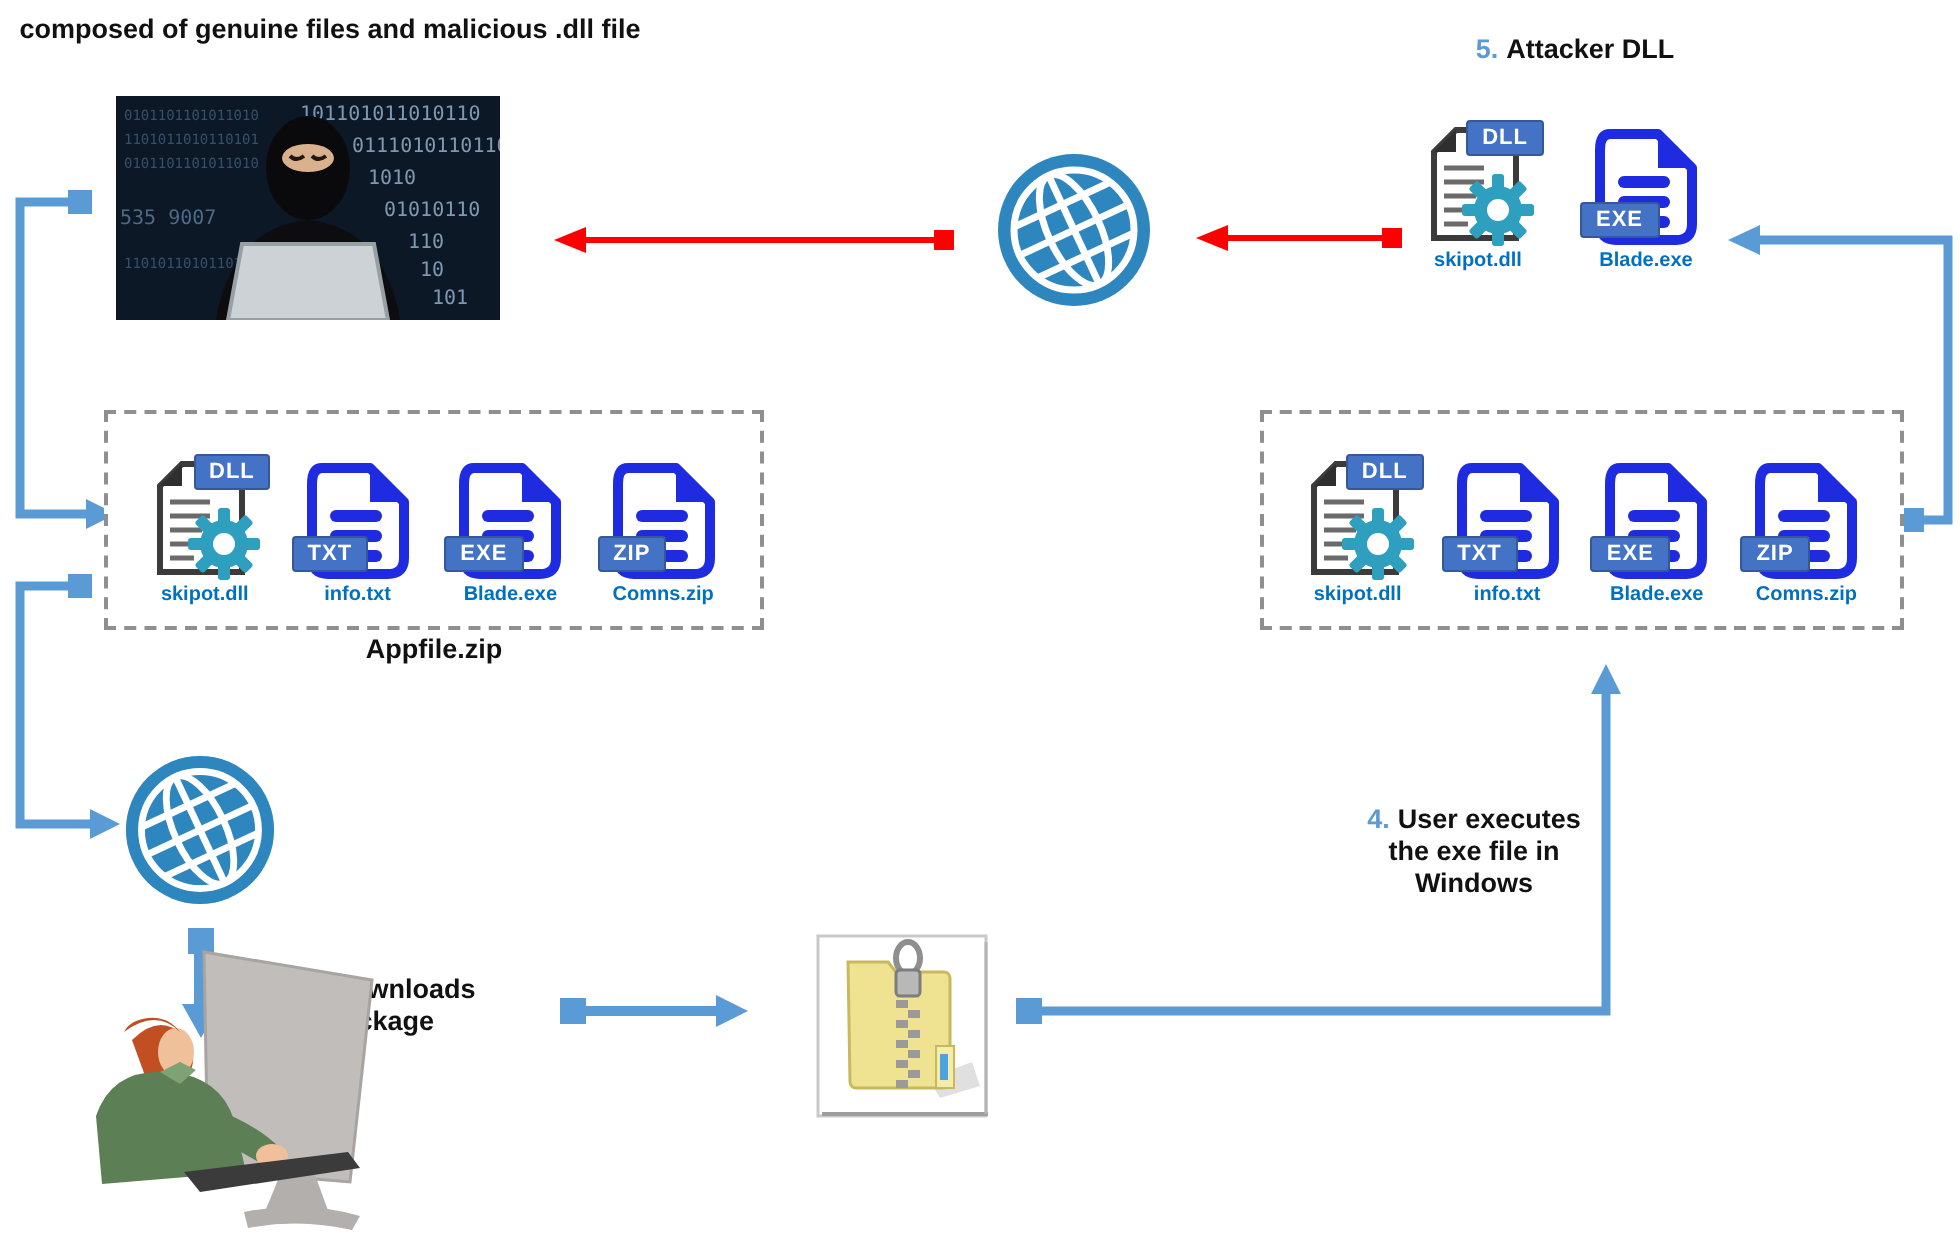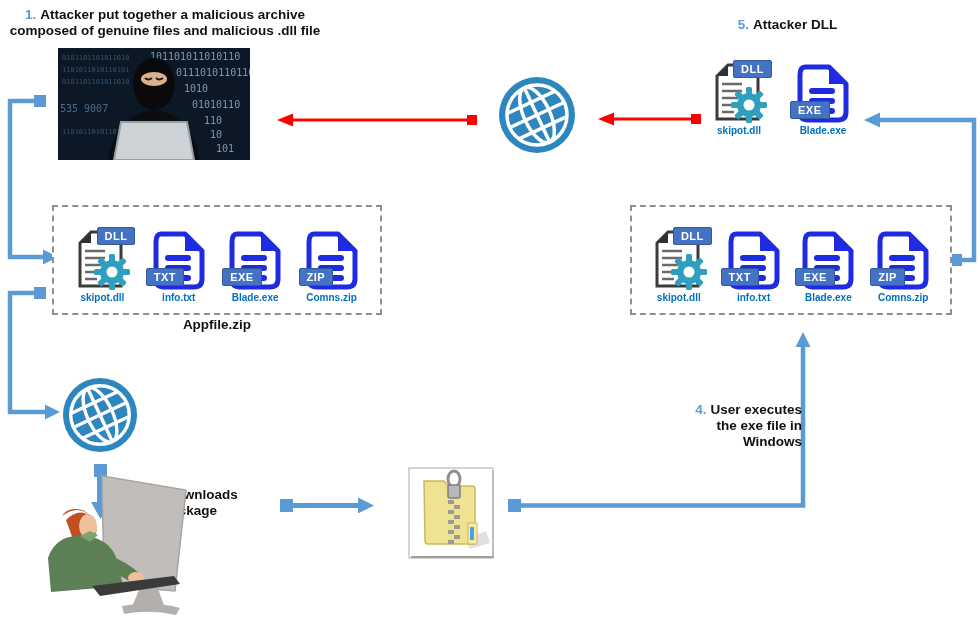--- a/index.html
+++ b/index.html
@@ -73,21 +73,20 @@
     </g>
 
     <g fill="#FF0000" stroke="#FF0000">
       <rect x="691" y="114" width="10" height="10" stroke="none"></rect>
       <line x1="696" y1="119" x2="614" y2="119" stroke-width="3"></line>
       <polygon points="614,112.5 614,125.5 598,119" stroke="none"></polygon>
     </g>
   </svg>
 
   <div class="step abs" style="left:0;top:7px;width:330px;">
-    <div><span class="num">1.</span><span>Attacker put together a malicious archive</span></div>
     <div>composed of genuine files and malicious .dll file</div>
   </div>
 
   <svg class="abs" style="left:58px;top:48px;" width="192" height="112" viewBox="0 0 192 112">
     <rect x="0" y="0" width="192" height="112" fill="#0c1826"></rect>
     <g font-family="DejaVu Sans Mono, monospace" fill="#33516e" font-size="7">
       <text x="4" y="12">0101101101011010</text>
       <text x="4" y="24">1101011010110101</text>
       <text x="4" y="36">0101101101011010</text>
       <text x="2" y="64" font-size="10" fill="#4e6a85">535 9007</text>
@@ -304,21 +303,21 @@
         <path d="M37,5 L54,22 H37 Z" fill="#1F2BE0"></path>
         <rect x="17" y="26" width="26" height="6" rx="3" fill="#1F2BE0"></rect>
         <rect x="17" y="36" width="26" height="6" rx="3" fill="#1F2BE0"></rect>
         <rect x="17" y="46" width="26" height="6" rx="3" fill="#1F2BE0"></rect>
       </svg>
       <span class="badge badge-left">ZIP</span>
       <div class="flabel">Comns.zip</div>
     </div>
   </div>
 
-  <div class="step abs" style="left:672px;top:402px;width:130px;text-align:right;">
+  <div class="step abs" style="left:672px;top:402px;width:130px;">
     <div><span class="num">4.</span><span>User executes</span></div>
     <div>the exe file in</div>
     <div>Windows</div>
   </div>
 
   <svg class="abs" style="left:61px;top:376px;" width="78" height="78" viewBox="0 0 80 80">
     <defs>
         <clipPath id="gclip2">
           <circle cx="40" cy="40" r="30"></circle>
         </clipPath>

